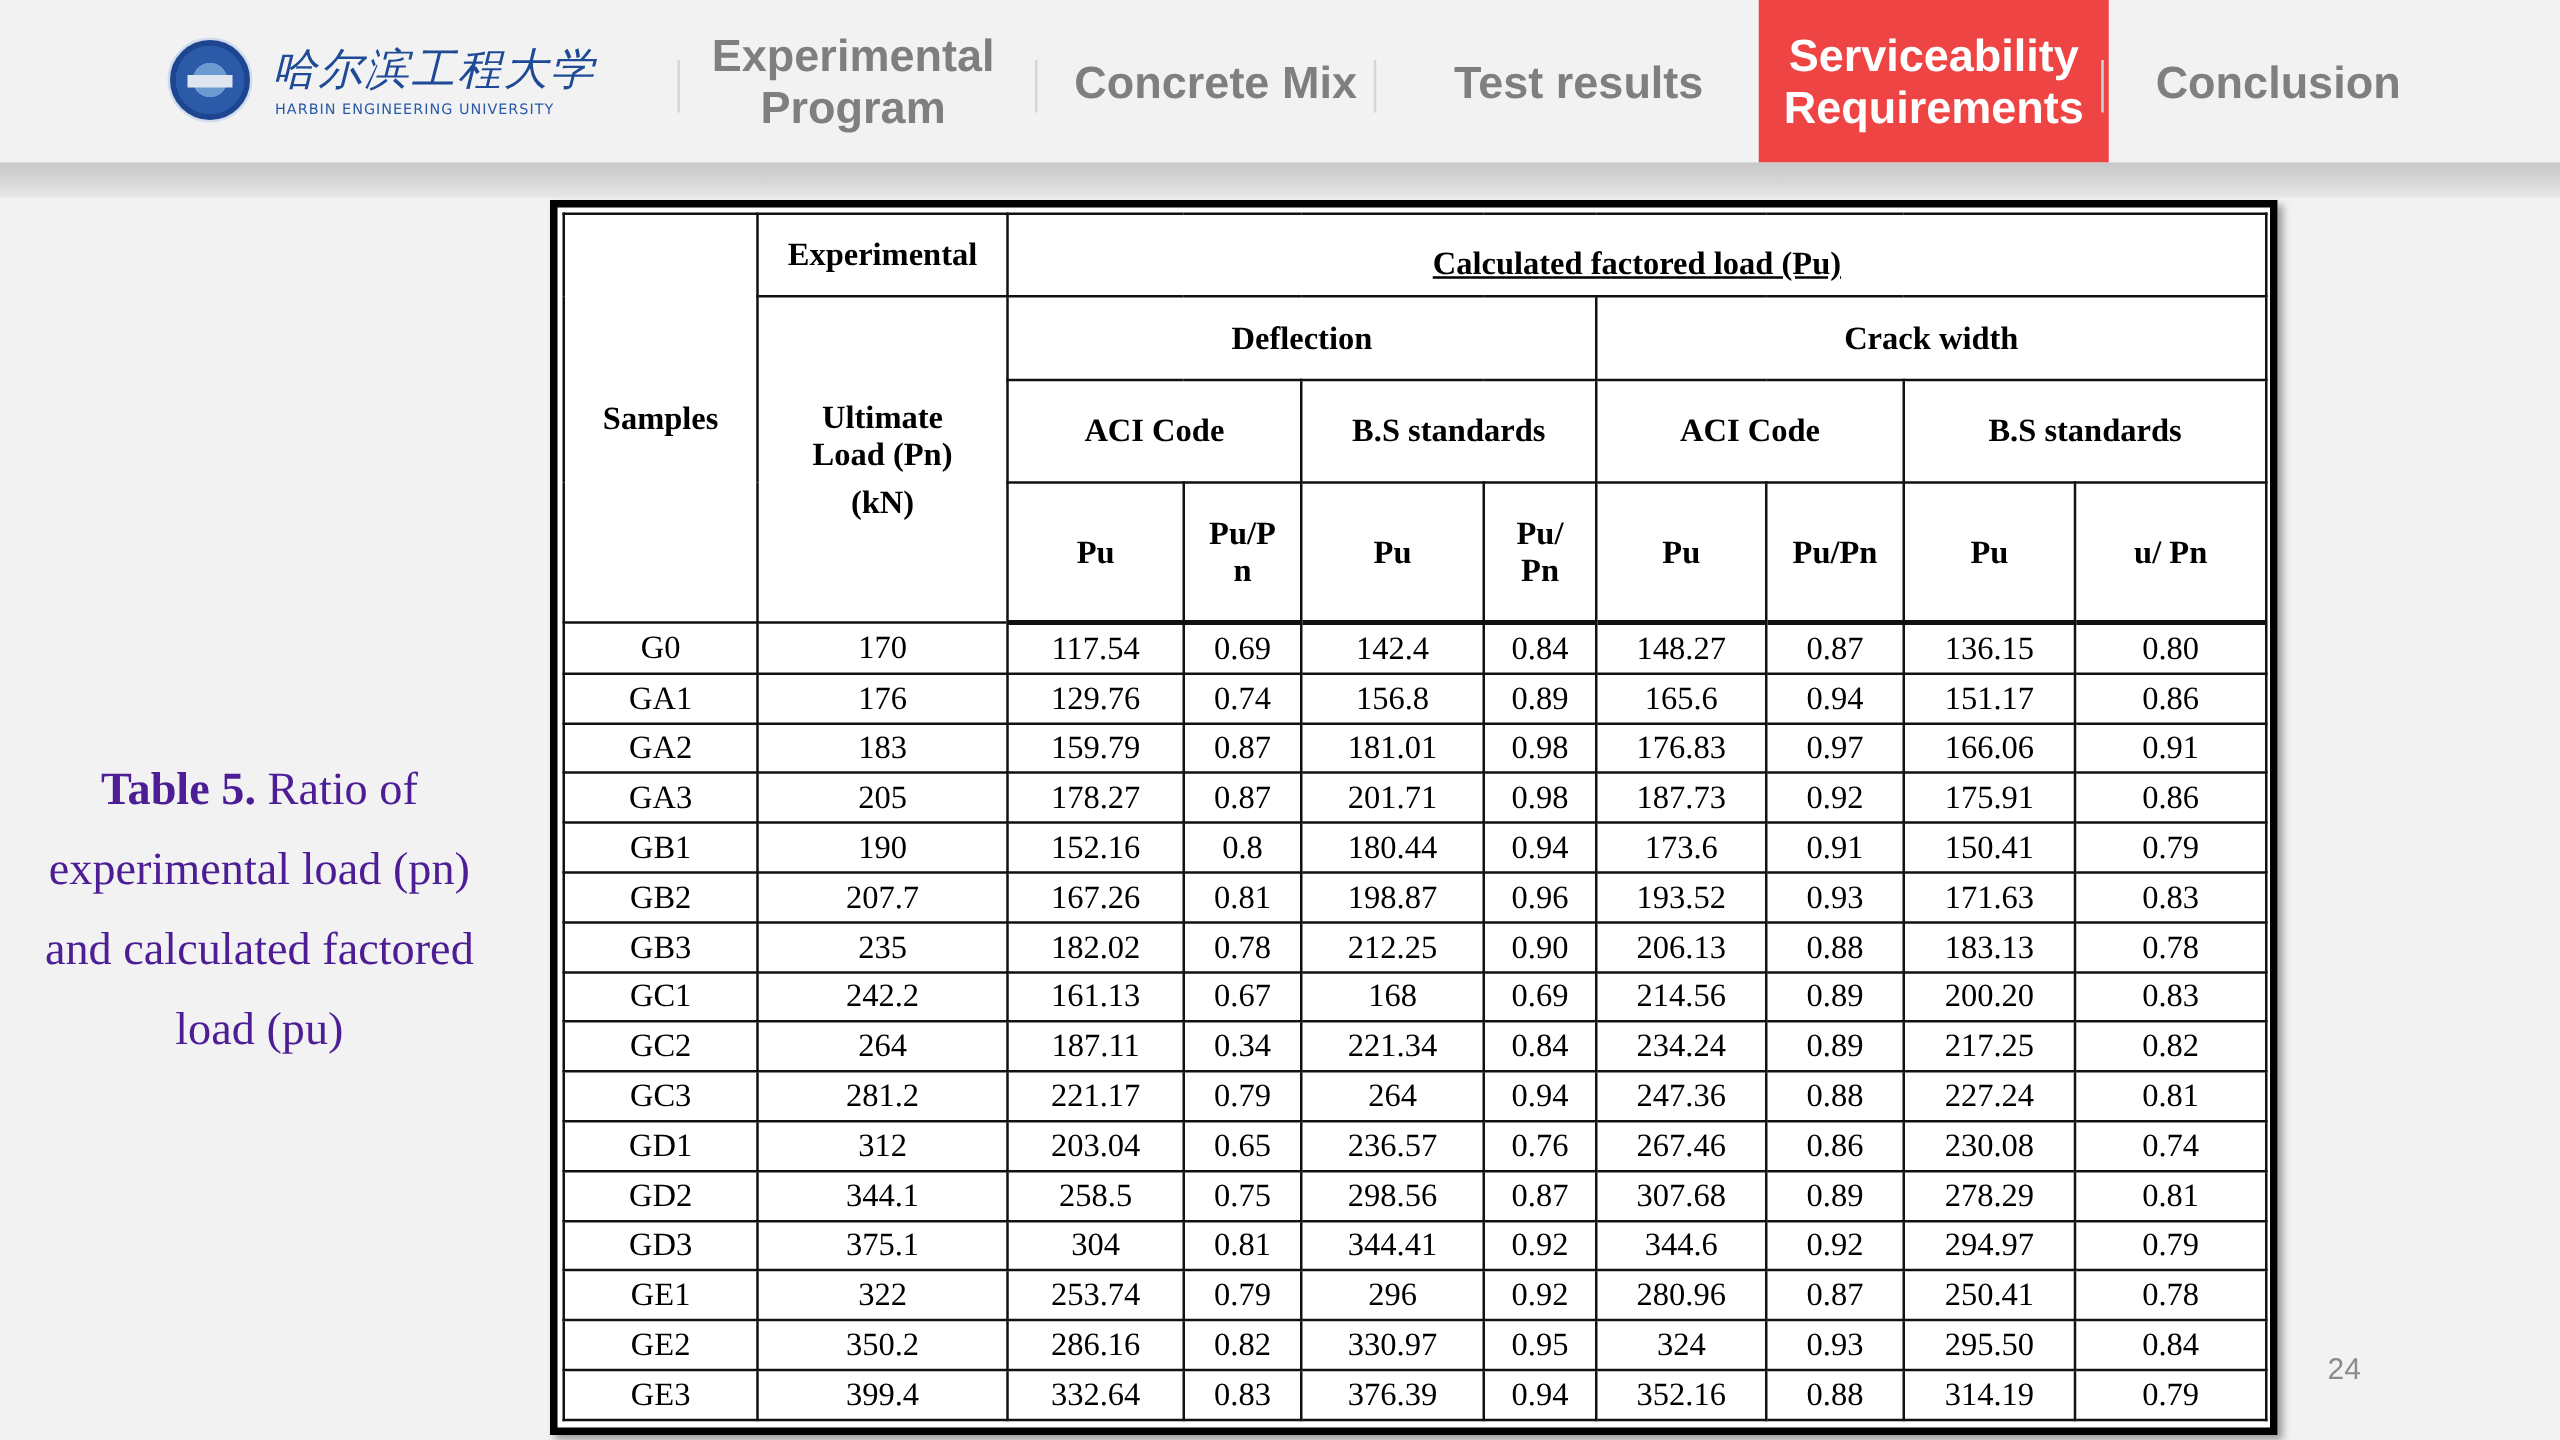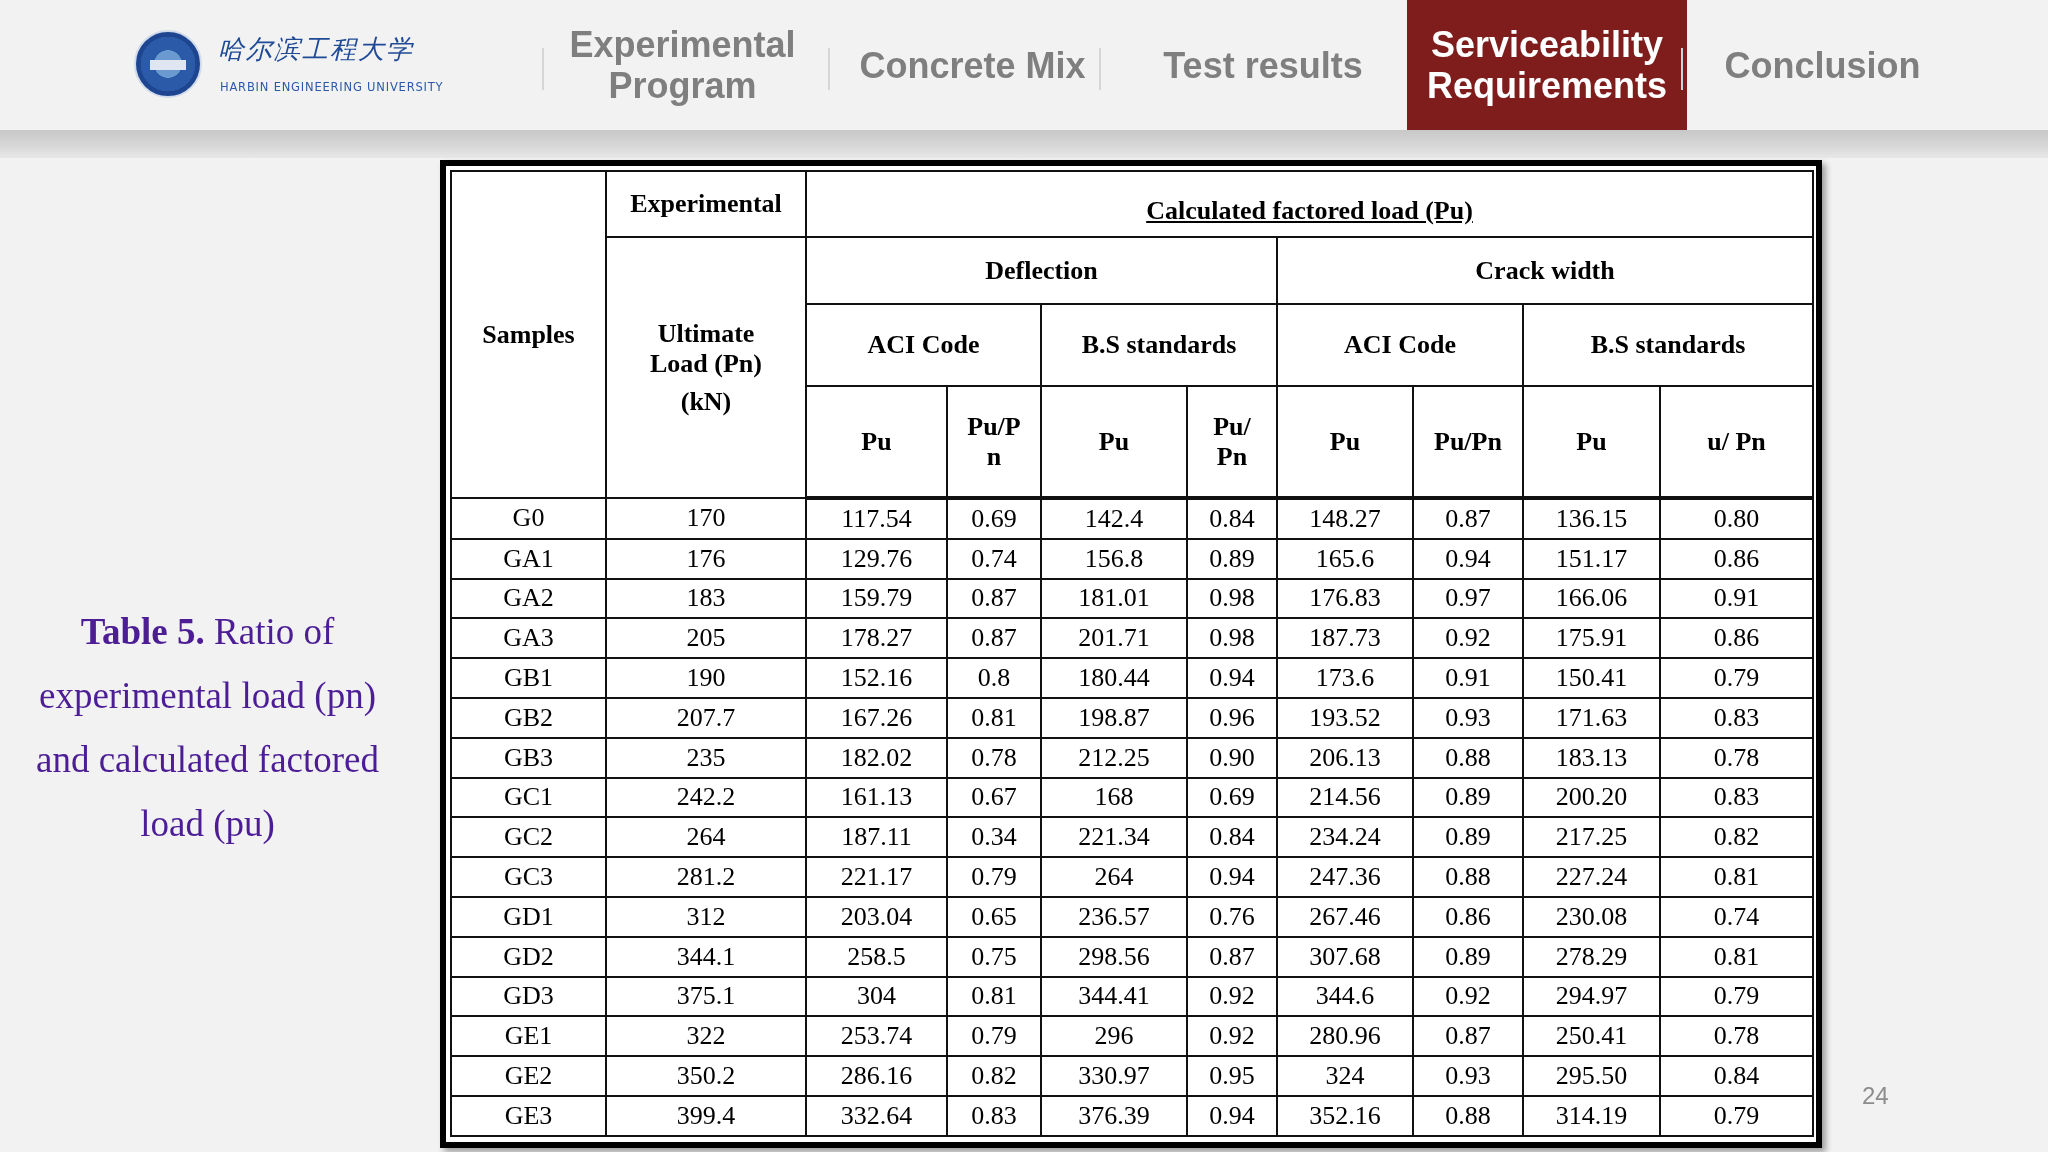--- a/index.html
+++ b/index.html
@@ -2,24 +2,24 @@
 <html><head>
 <meta charset="utf-8">
 <style>
   html, body { margin:0; padding:0; }
   body { width:2048px; height:1152px; background:#f2f2f2; position:relative; overflow:hidden; font-family:"DejaVu Sans", sans-serif; }
   .topbar { position:absolute; left:0; top:0; width:2048px; height:130px; background:#f2f2f2; }
   .topbar-shadow { position:absolute; left:0; top:130px; width:2048px; height:28px; background:linear-gradient(#c8c8c8, #d8d8d8 60%, #e8e8e8); }
   .logo { position:absolute; left:134px; top:30px; width:310px; height:70px; }
   .seal { position:absolute; left:0; top:0; width:68px; height:68px; border-radius:50%; background:radial-gradient(circle, #6a9ad0 0 30%, #2a5aa8 31% 60%, #1d4590 61% 100%); border:2px solid #d0dbec; box-sizing:border-box; }
   .seal::after { content:""; position:absolute; left:14px; top:28px; width:36px; height:10px; background:#dfe6f2; }
-  .logo-cn { position:absolute; left:84px; top:2px; font-family:"DejaVu Serif", serif; font-size:26px; font-style:italic; color:#1f4a96; letter-spacing:2px; white-space:nowrap; }
+  .logo-cn { position:absolute; left:84px; top:2px; font-family:"DejaVu Serif", serif; font-size:35px; font-style:italic; color:#1f4a96; letter-spacing:2px; white-space:nowrap; }
   .logo-en { position:absolute; left:86px; top:50px; font-size:11.5px; color:#2a5aa8; letter-spacing:0.8px; white-space:nowrap; }
   .nav { position:absolute; top:0; height:130px; display:flex; align-items:center; justify-content:center; text-align:center; font-family:"Liberation Sans", sans-serif; font-weight:bold; font-size:36px; line-height:41px; color:#7f7f7f; }
-  .nav.active { background:#7f1d1d; color:#ffffff; }
+  .nav.active { background:#ef4444; color:#ffffff; }
   .sep { position:absolute; top:48px; width:2px; height:42px; background:#d6d6d6; }
   .caption { position:absolute; left:20px; top:600px; width:375px; text-align:center; font-family:"Liberation Serif", serif; font-size:37px; line-height:64px; color:#4c1d95; }
   .caption b { font-weight:bold; }
   .pagenum { position:absolute; left:1862px; top:1082px; font-family:"Liberation Sans", sans-serif; font-size:24px; color:#8c8c8c; }
   .tbl-wrap { position:absolute; left:440px; top:160px; width:1382px; height:988px; background:#fff; border:6px solid #000; box-sizing:border-box; box-shadow:4px 4px 6px rgba(0,0,0,0.35); }
   table { position:absolute; left:4px; top:4px; width:1362px; border-collapse:collapse; font-family:"Liberation Serif", serif; color:#000; table-layout:fixed; }
   td, th { border:2px solid #111; text-align:center; vertical-align:middle; padding:0; overflow:hidden; }
   th { font-weight:bold; font-size:26px; line-height:30px; }
   td { font-size:26px; height:37.8px; }
   thead tr:last-child th { border-bottom:4px solid #111; }

